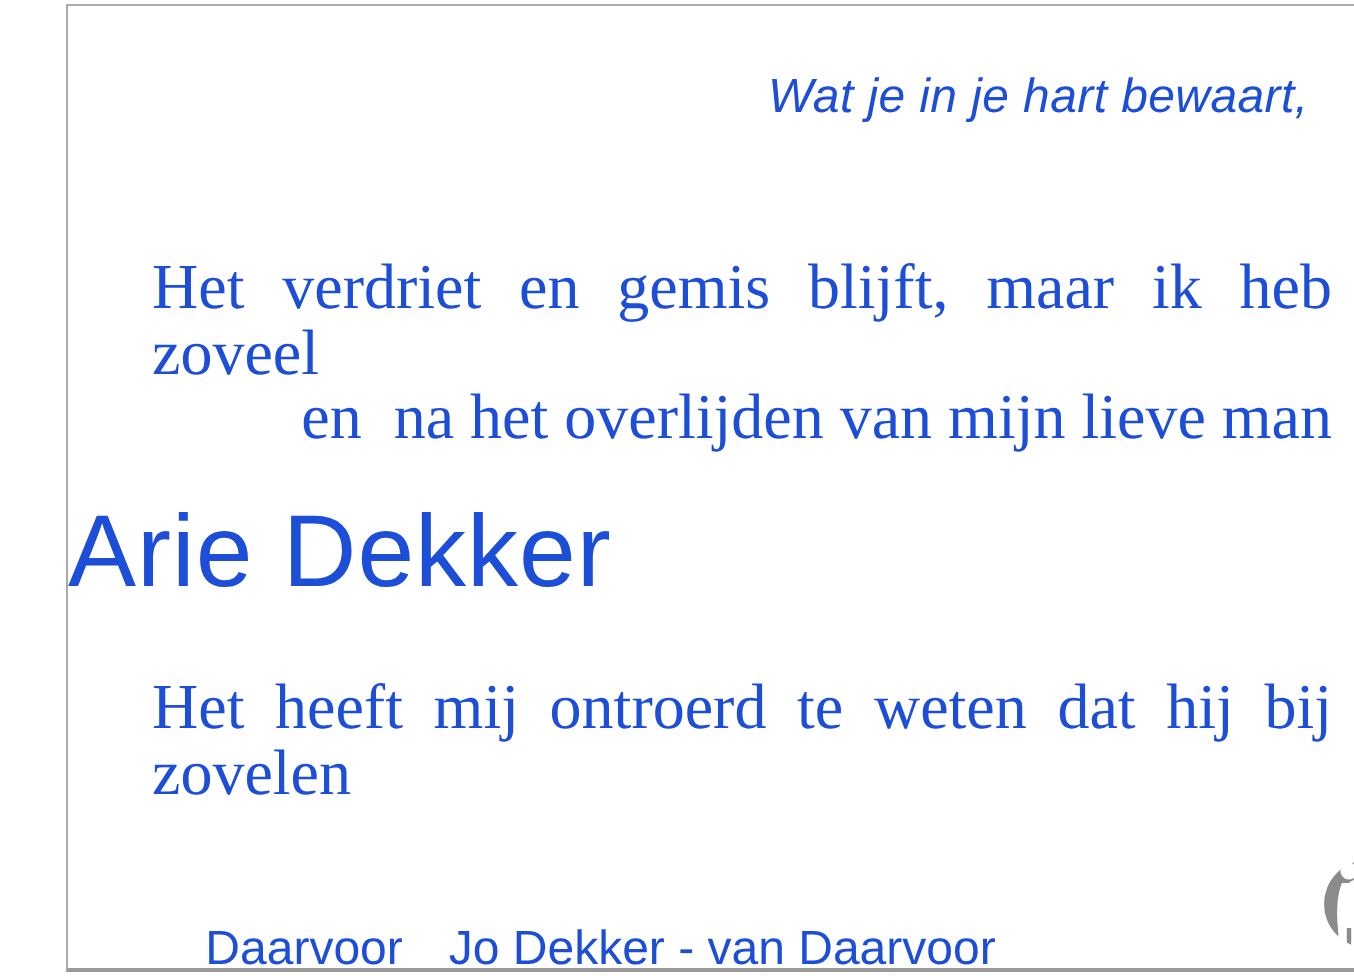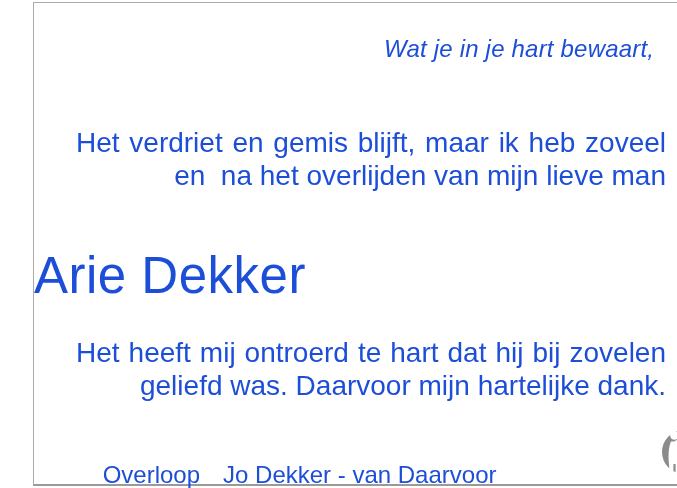--- a/index.html
+++ b/index.html
@@ -30,22 +30,23 @@
     top: 29px;
     font-size: 24px;
     font-style: italic;
     line-height: 33px;
     letter-spacing: 0.2px;
   }
   .para {
     position: absolute;
     left: 42px;
     width: 590px;
-    font-size: 28px;
+    font-size: 32px;
     line-height: 32.5px;
+    font-family: Liberation Serif, serif;
   }
   .para1 { top: 124px; }
   .para2 { top: 334px; }
   .line { white-space: pre-wrap; text-align: right; }
   .line.justify {
     text-align: justify;
     text-align-last: justify;
   }
   .deceased-name {
     position: absolute;
@@ -86,26 +87,25 @@
   </div>
 
   <div class="para para1">
     <div class="line justify">Het verdriet en gemis blijft, maar ik heb zoveel</div>
     <div class="line">en  na het overlijden van mijn lieve man</div>
   </div>
 
   <h1 class="deceased-name">Arie Dekker</h1>
 
   <div class="para para2">
-    <div class="line justify">Het heeft mij ontroerd te hart dat hij bij zovelen</div>
-    <div class="line">geliefd was. Daarvoor mijn hartelijke dank.</div>
+    <div class="line justify">Het heeft mij ontroerd te weten dat hij bij zovelen</div>
   </div>
 
   <div class="signature">
-    <span class="place">Overloop</span><span class="sig-name">Jo Dekker - van Daarvoor</span>
+    <span class="place">Daarvoor</span><span class="sig-name">Jo Dekker - van Daarvoor</span>
   </div>
 
   <svg class="logo" viewBox="0 0 48 60" xmlns="http://www.w3.org/2000/svg" aria-hidden="true">
 
     <circle cx="24" cy="28" r="22" fill="#8b8b8b"></circle>
 
     <g>
       <circle cx="27.5" cy="7.5" r="5" fill="#b8b8b8"></circle>
       <path d="M23,14 C21.2,20 20.8,30 21.3,40 L21.8,58 L25.6,58 L25.6,44 L28.6,44 L28.6,58 L32.6,58 L33.2,40 C33.8,28 32.8,19 30.8,14 Z" fill="#b8b8b8"></path>
     </g>

